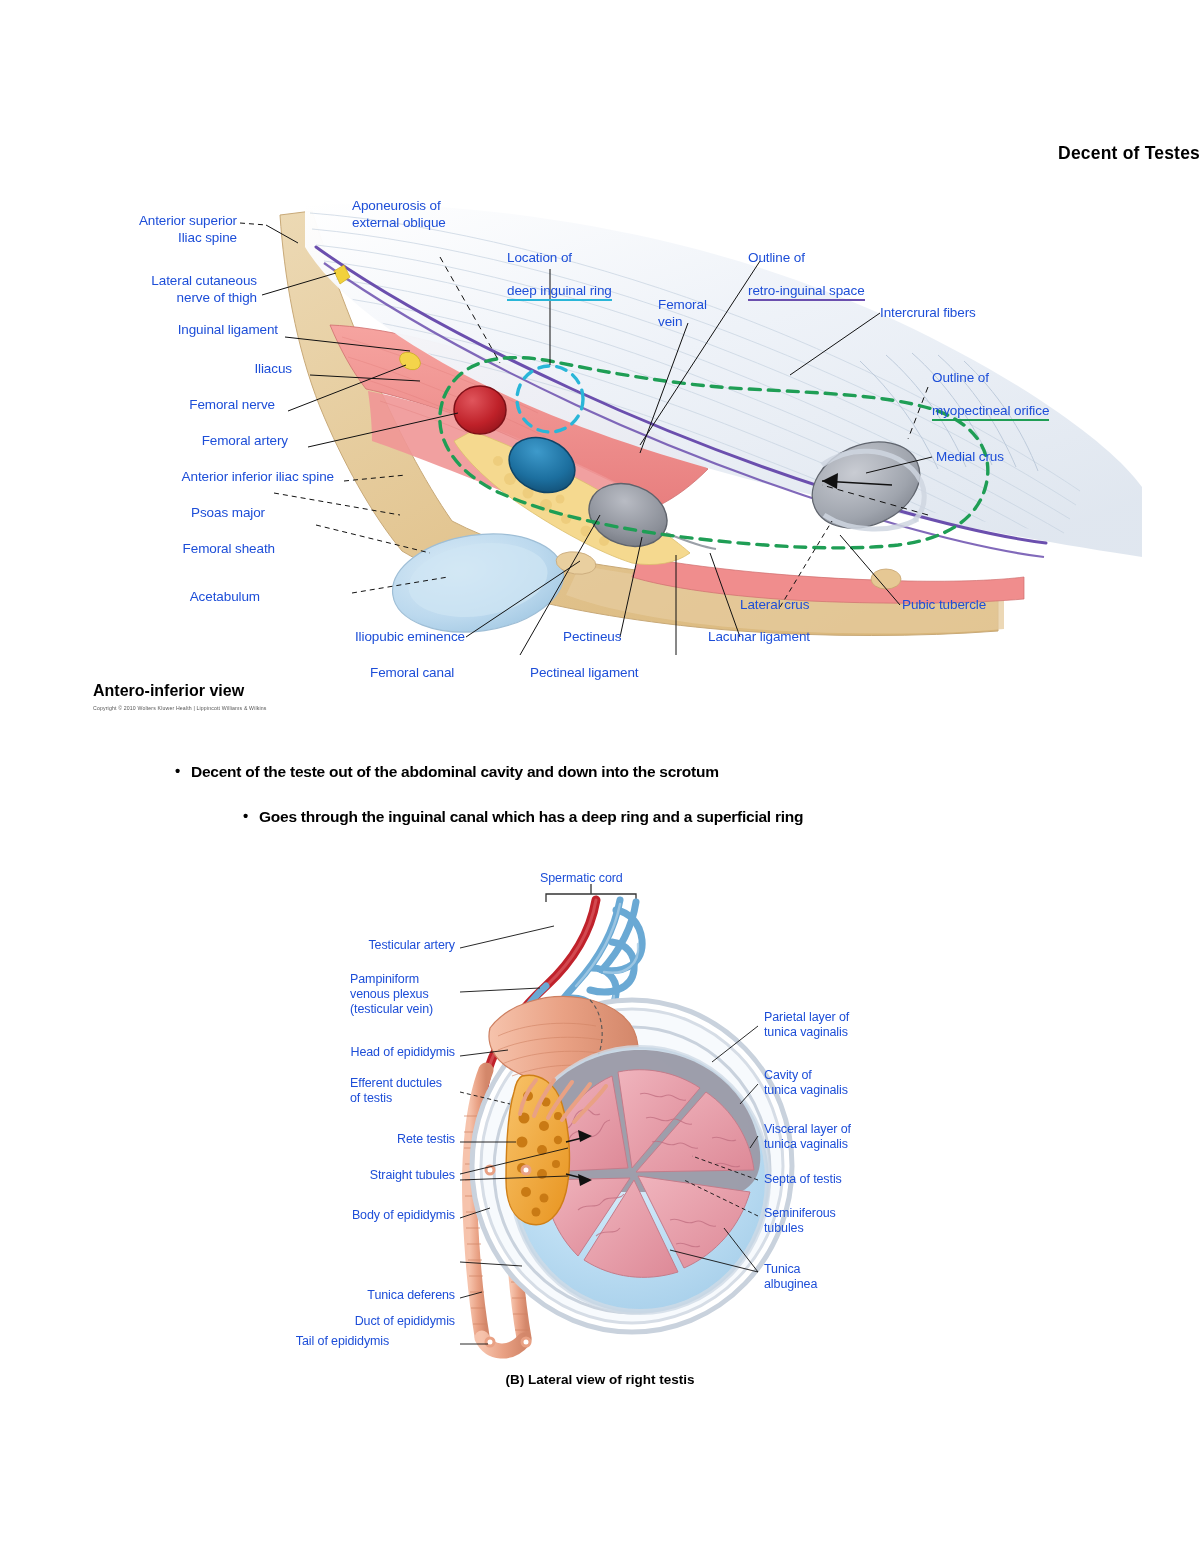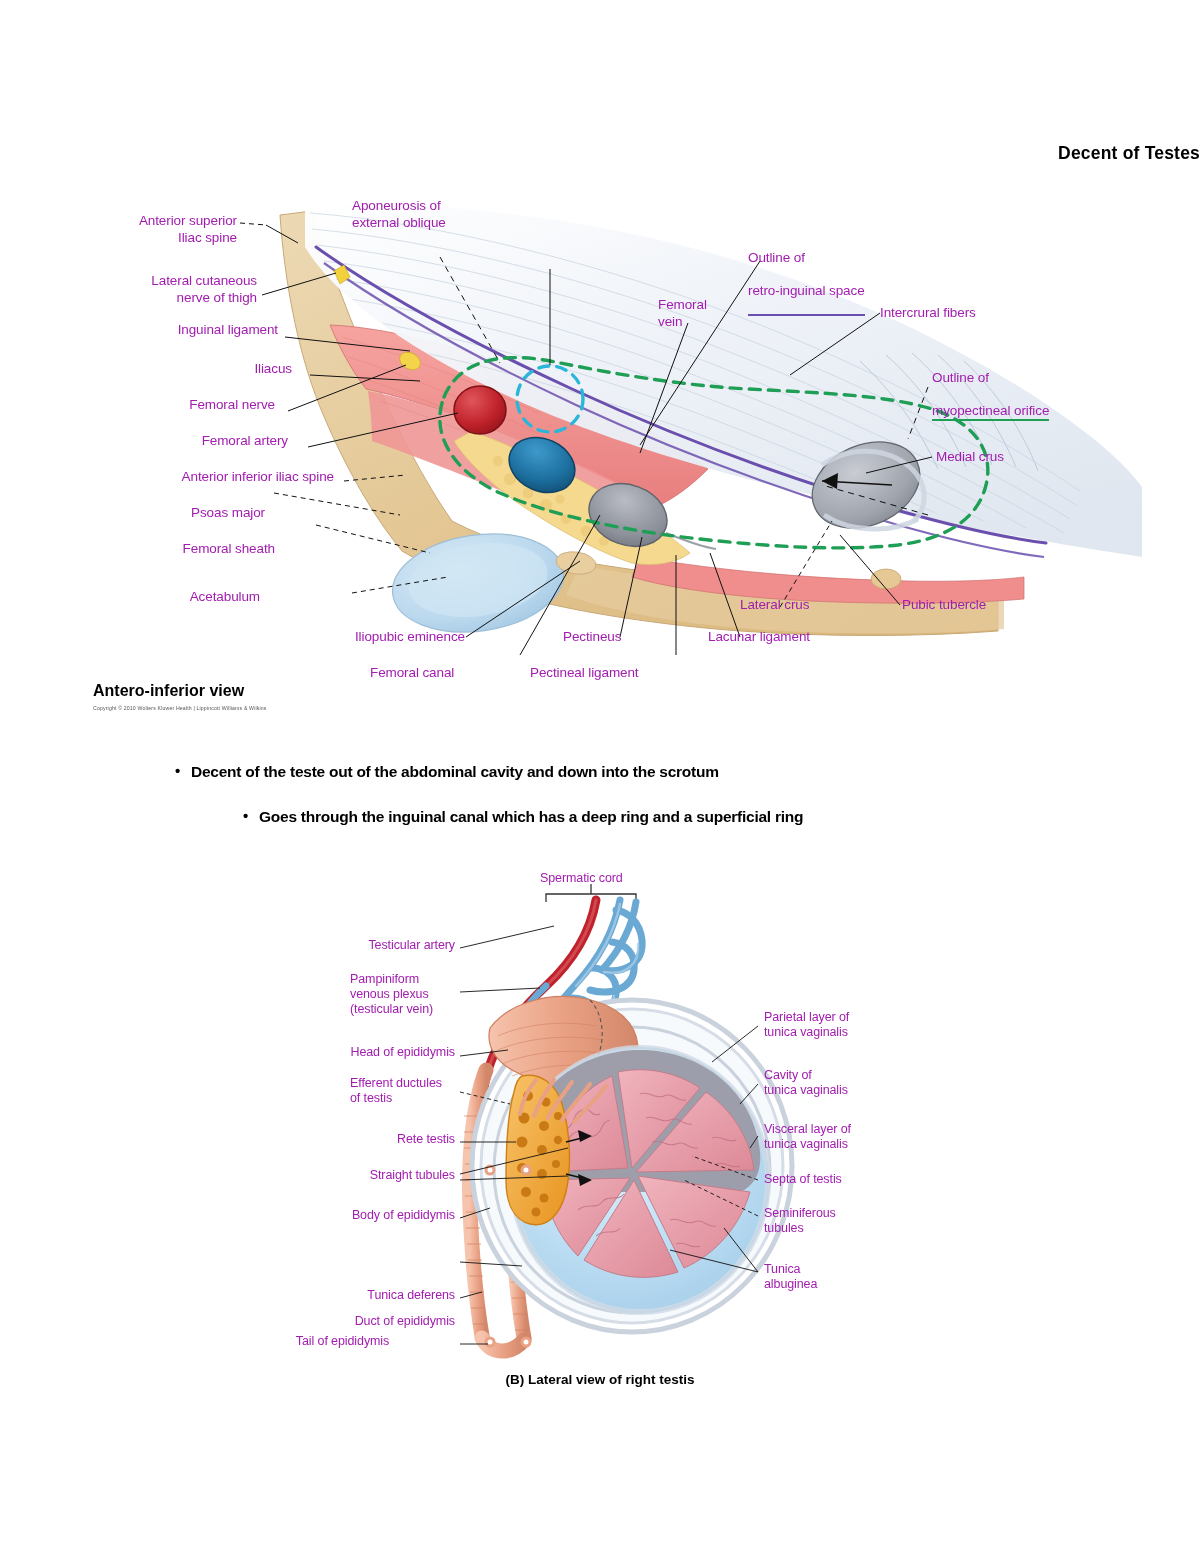--- a/index.html
+++ b/index.html
@@ -31,28 +31,28 @@
   #figure-a { left: 80px; top: 185px; width: 1075px; height: 530px; }
   #figure-b { left: 340px; top: 880px; width: 560px; height: 510px; }
 
   .fig-svg { position: absolute; left: 0; top: 0; }
 
   
   .lbl {
     position: absolute;
     font-size: 13.5px;
     line-height: 16.5px;
-    color: #a21caf;
+    color: #1d4ed8;
     white-space: pre-line;
     letter-spacing: -.1px;
   }
   .lbl.r { text-align: right; }
   .lbl.l { text-align: left; }
   .lbl .u-cyan   { border-bottom: 2.5px solid #29b6d8; padding-bottom: 1px; }
-  .lbl .u-purple { border-bottom: 2.5px solid #6b4fae; padding-bottom: 16px; }
+  .lbl .u-purple { border-bottom: 2.5px solid #6b4fae; padding-bottom: 1px; }
   .lbl .u-green  { border-bottom: 2.5px solid #1f9e55; padding-bottom: 1px; }
 
   .lbl-b { font-size: 12.5px; line-height: 15px; }
 
   
   .caption-a {
     position: absolute; left: 93px; top: 682px;
     font-size: 16px; font-weight: bold;
   }
   .copyright {
@@ -293,20 +293,24 @@
   <div class="lbl r" style="left:-10px; top:212px; width:205px;">Femoral nerve</div>
   <div class="lbl r" style="left:-10px; top:248px; width:218px;">Femoral artery</div>
   <div class="lbl r" style="left:-34px; top:284px; width:288px;">Anterior inferior iliac spine</div>
   <div class="lbl r" style="left:-10px; top:320px; width:195px;">Psoas major</div>
   <div class="lbl r" style="left:-10px; top:356px; width:205px;">Femoral sheath</div>
   <div class="lbl r" style="left:-10px; top:404px; width:190px;">Acetabulum</div>
 
   <div class="lbl l" style="left:272px; top:13px; width:190px;">Aponeurosis of
 external oblique</div>
 
+  <div class="lbl l" style="left:427px; top:48px; width:200px;">
+    <span>Location of</span><br>
+    <span class="u-cyan">deep inguinal ring</span>
+  </div>
 
   <div class="lbl l" style="left:668px; top:48px; width:220px;">
     <span>Outline of</span><br>
     <span class="u-purple">retro-inguinal space</span>
   </div>
 
   <div class="lbl l" style="left:578px; top:112px; width:100px;">Femoral
 vein</div>
 
   <div class="lbl l" style="left:800px; top:120px; width:200px;">Intercrural fibers</div>

